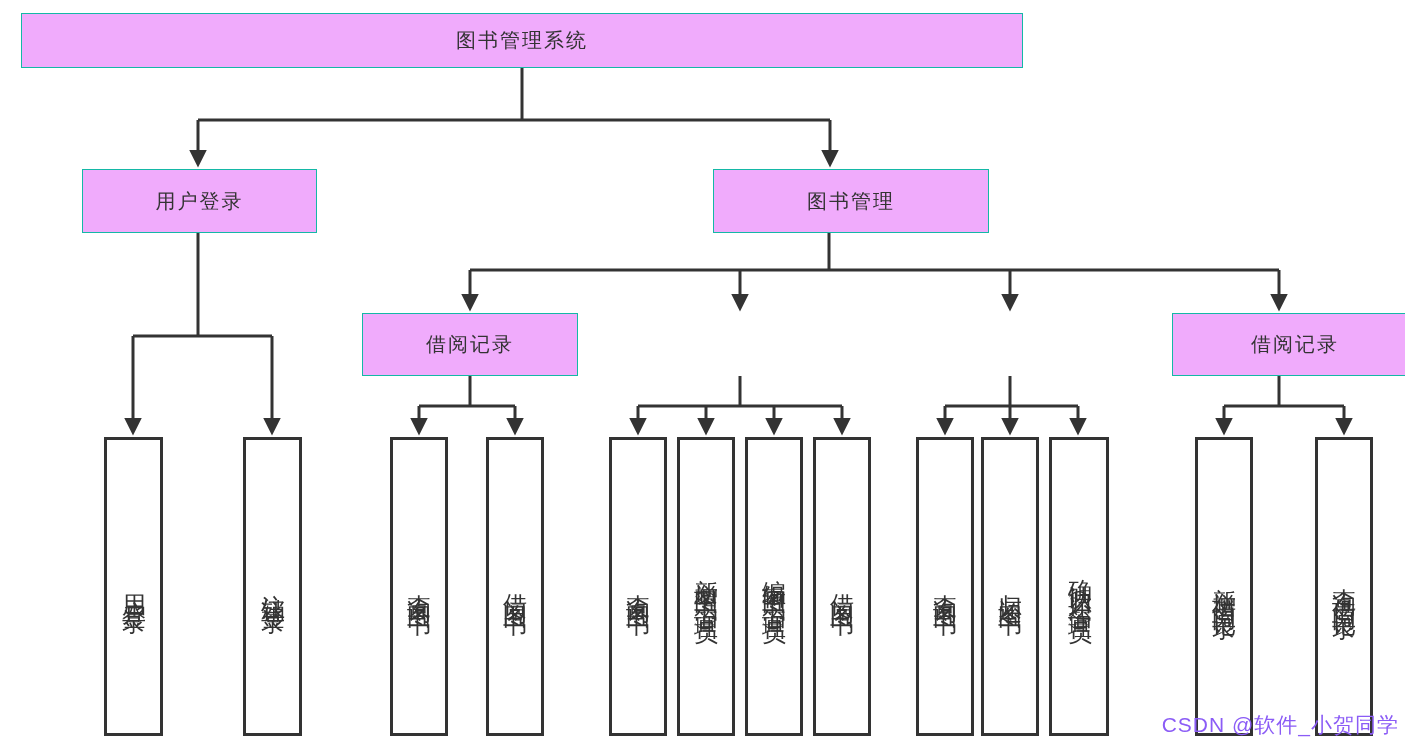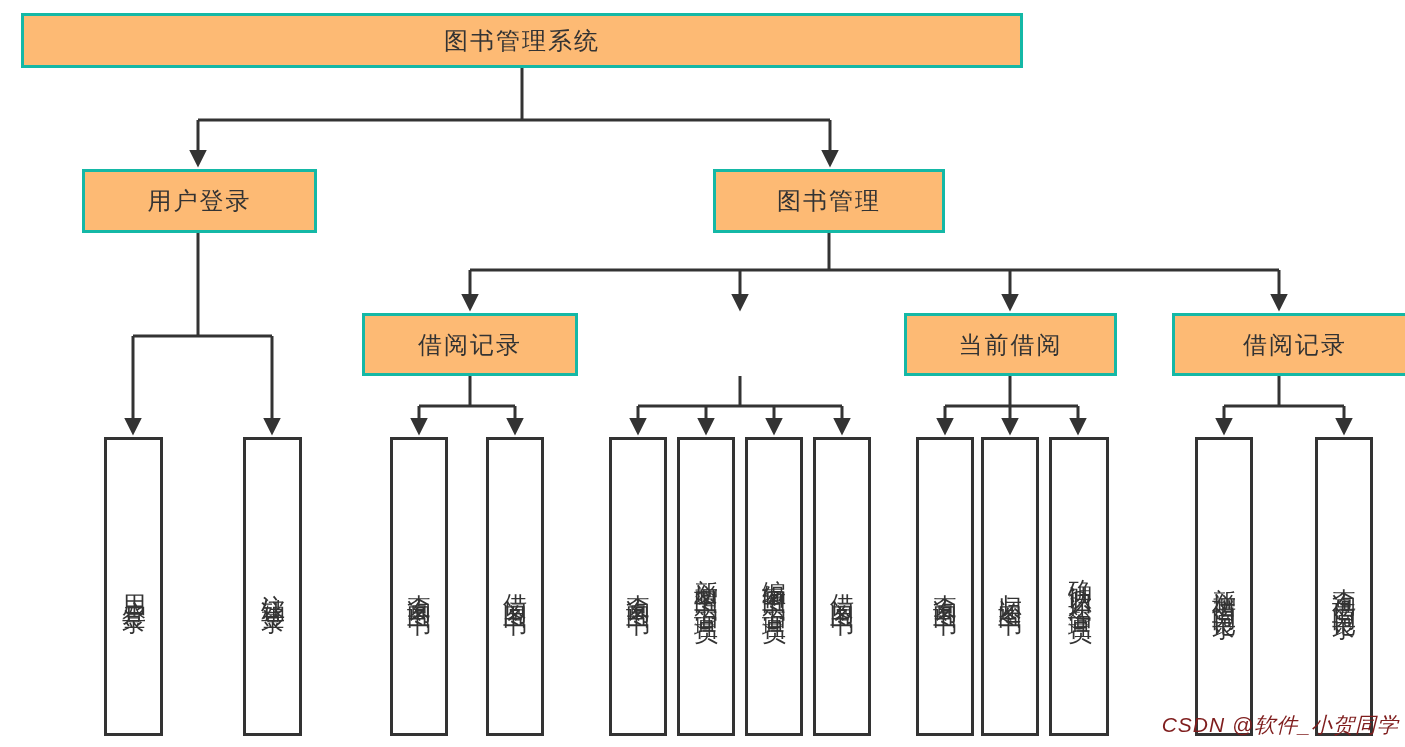--- a/index.html
+++ b/index.html
@@ -7,24 +7,24 @@
     position:relative;
     width:1405px; height:747px;
     background:#ffffff;
     font-family:"Liberation Sans", sans-serif;
     color:#333333;
     overflow:hidden;
   }
   .wires { position:absolute; left:0; top:0; width:1405px; height:747px; }
   .hbox {
     position:absolute;
-    border:3px solid #14b8a6;
-    background:#fdba74;
+    border:1px solid #14b8a6;
+    background:#f0abfc;
     display:flex; align-items:center; justify-content:center;
-    font-size:24px;
+    font-size:20px;
     letter-spacing:2px;
     box-sizing:border-box;
     z-index:2;
   }
   .vbox {
     position:absolute;
     border:3px solid #333333;
     background:#ffffff;
     writing-mode:vertical-rl;
     text-orientation:mixed;
@@ -38,24 +38,23 @@
   .vbox .vlabel{
     display:block;
     width:100%;
     line-height:52px;
   }
   .watermark {
     position:absolute;
     top:711px; right:6px;
     font-size:21px;
     letter-spacing:1px;
-    color:#7f1d1d;
+    color:#8b5cf6;
     z-index:5;
     white-space:nowrap;
-    font-style:italic;
   }
 </style>
 </head>
 <body>
 
 <div class="canvas">
 
   <svg class="wires" viewBox="0 0 1405 747">
     <defs>
       <marker id="arw" viewBox="0 0 12 12" refX="9" refY="6" markerWidth="6" markerHeight="6.5" orient="auto">
@@ -102,24 +101,23 @@
       <path d="M1279 376 V406"></path>
       <path d="M1224 406 H1344"></path>
       <path d="M1224 406 V431" marker-end="url(#arw)"></path>
       <path d="M1344 406 V431" marker-end="url(#arw)"></path>
     </g>
   </svg>
 
   <div class="hbox" style="left:21px;top:13px;width:1002px;height:55px">图书管理系统</div>
 
   <div class="hbox" style="left:82px;top:169px;width:235px;height:64px">用户登录</div>
-  <div class="hbox" style="left:713px;top:169px;width:232px;height:64px">图书管理</div>
+  <div class="hbox" style="left:713px;top:169px;width:276px;height:64px">图书管理</div>
 
   <div class="hbox" style="left:362px;top:313px;width:216px;height:63px">借阅记录</div>
-  <div class="hbox" style="left:904px;top:313px;width:213px;height:63px">当前借阅</div>
   <div class="hbox" style="left:1172px;top:313px;width:246px;height:63px">借阅记录</div>
 
   <div class="vbox" style="left:104px;top:437px;width:59px;height:299px">
     <span class="vlabel">用户登录</span>
   </div>
   <div class="vbox" style="left:243px;top:437px;width:59px;height:299px">
     <span class="vlabel">注销登录</span>
   </div>
 
   <div class="vbox" style="left:390px;top:437px;width:58px;height:299px">

